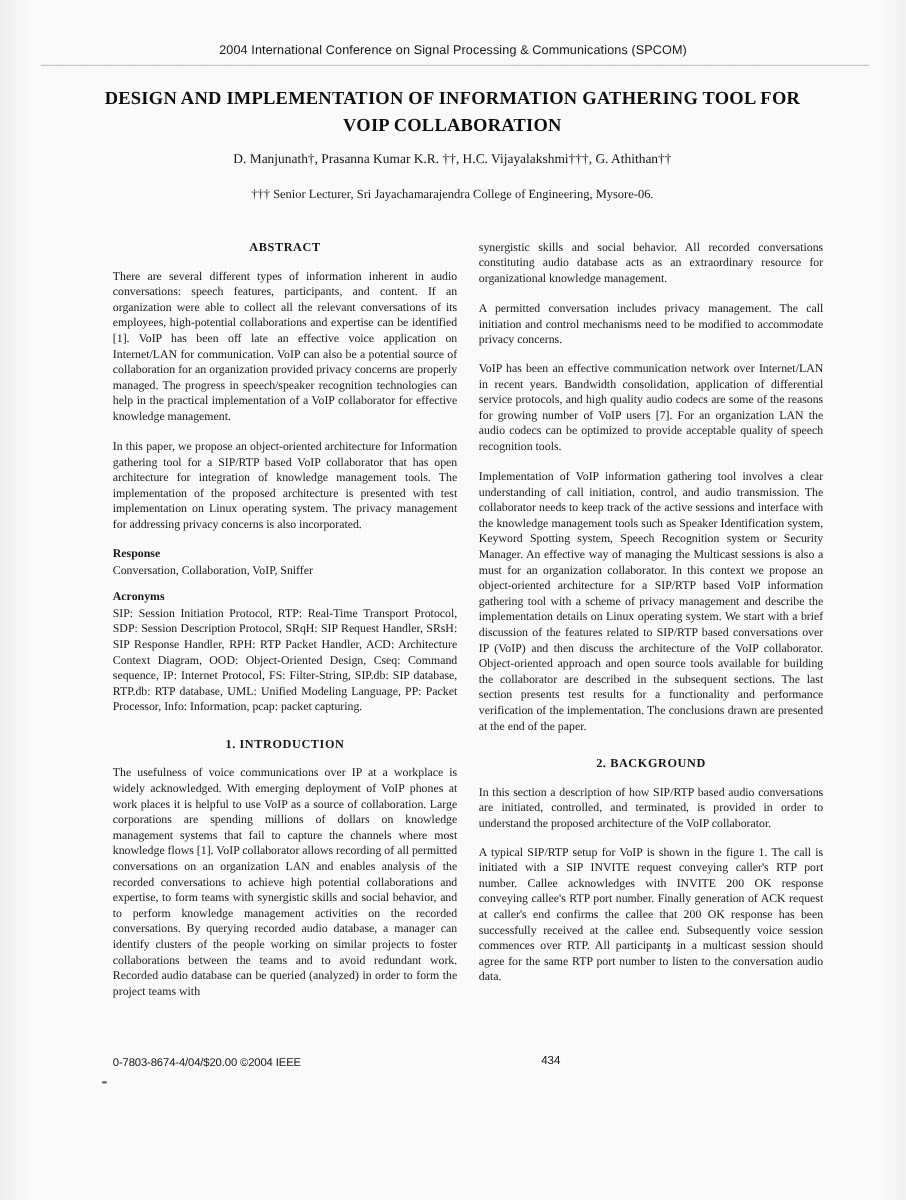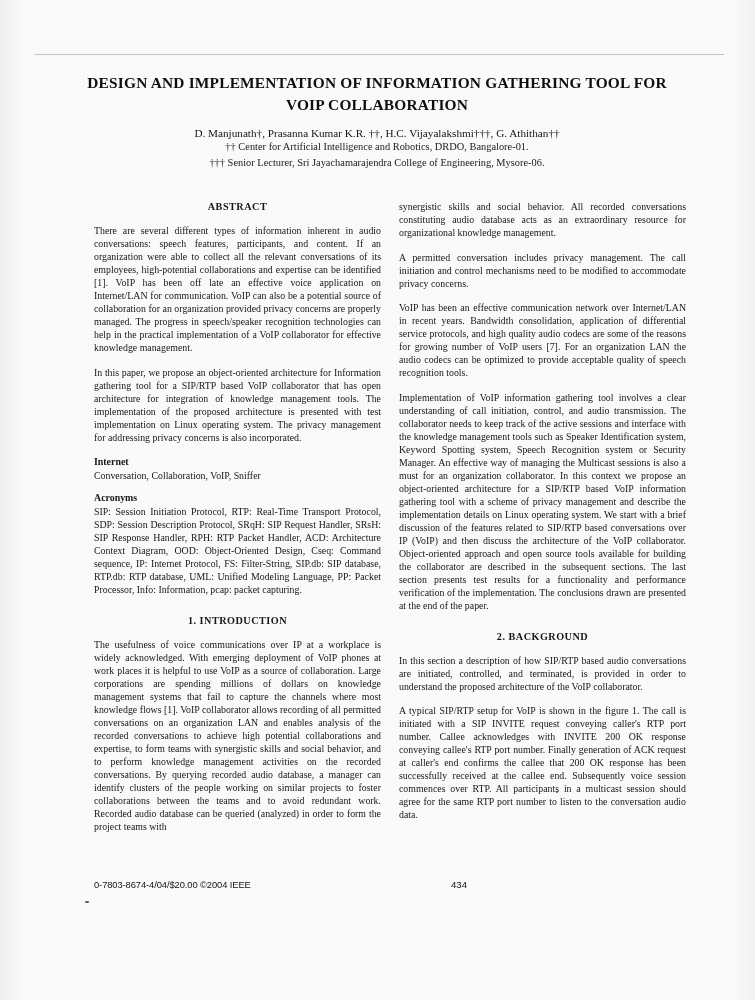--- a/index.html
+++ b/index.html
@@ -179,36 +179,36 @@
 </style>
 </head>
 <body>
 
 <div class="page">
   <div class="edge-shade-left"></div>
   <div class="edge-shade-right"></div>
 
   <div class="paper-body">
 
+    <div class="running-head">2004 International Conference on Signal Processing &amp; Communications (SPCOM)</div>
     <div class="head-rule"></div>
 
     <div class="title">DESIGN AND IMPLEMENTATION OF INFORMATION GATHERING TOOL FOR VOIP COLLABORATION</div>
 
     <div class="authors">D. Manjunath†, Prasanna Kumar K.R. ††, H.C. Vijayalakshmi†††, G. Athithan††</div>
 
-    <div class="affil a1">†† Center for Artificial Intelligence and Robotics, DRDO, Bangalore-01.</div>
     <div class="affil a3">††† Senior Lecturer, Sri Jayachamarajendra College of Engineering, Mysore-06.</div>
 
     <div class="col col-left">
       <div class="sec-head">ABSTRACT</div>
 
       <p class="para">There are several different types of information inherent in audio conversations: speech features, participants, and content. If an organization were able to collect all the relevant conversations of its employees, high-potential collaborations and expertise can be identified [1]. VoIP has been off late an effective voice application on Internet/LAN for communication. VoIP can also be a potential source of collaboration for an organization provided privacy concerns are properly managed. The progress in speech/speaker recognition technologies can help in the practical implementation of a VoIP collaborator for effective knowledge management.</p>
       <p class="para">In this paper, we propose an object-oriented architecture for Information gathering tool for a SIP/RTP based VoIP collaborator that has open architecture for integration of knowledge management tools. The implementation of the proposed architecture is presented with test implementation on Linux operating system. The privacy management for addressing privacy concerns is also incorporated.</p>
 
-      <div class="sub-head">Internet</div>
+      <div class="sub-head">Response</div>
       <p class="para tight">Conversation, Collaboration, VoIP, Sniffer</p>
 
       <div class="sub-head">Acronyms</div>
       <p class="para">SIP: Session Initiation Protocol, RTP: Real-Time Transport Protocol, SDP: Session Description Protocol, SRqH: SIP Request Handler, SRsH: SIP Response Handler, RPH: RTP Packet Handler, ACD: Architecture Context Diagram, OOD: Object-Oriented Design, Cseq: Command sequence, IP: Internet Protocol, FS: Filter-String, SIP.db: SIP database, RTP.db: RTP database, UML: Unified Modeling Language, PP: Packet Processor, Info: Information, pcap: packet capturing.</p>
 
       <div class="sec-head numbered">1.  INTRODUCTION</div>
       <p class="para">The usefulness of voice communications over IP at a workplace is widely acknowledged. With emerging deployment of VoIP phones at work places it is helpful to use VoIP as a source of collaboration. Large corporations are spending millions of dollars on knowledge management systems that fail to capture the channels where most knowledge flows [1]. VoIP collaborator allows recording of all permitted conversations on an organization LAN and enables analysis of the recorded conversations to achieve high potential collaborations and expertise, to form teams with synergistic skills and social behavior, and to perform knowledge management activities on the recorded conversations. By querying recorded audio database, a manager can identify clusters of the people working on similar projects to foster collaborations between the teams and to avoid redundant work. Recorded audio database can be queried (analyzed) in order to form the project teams with</p>
     </div>
 
     <div class="col col-right">

